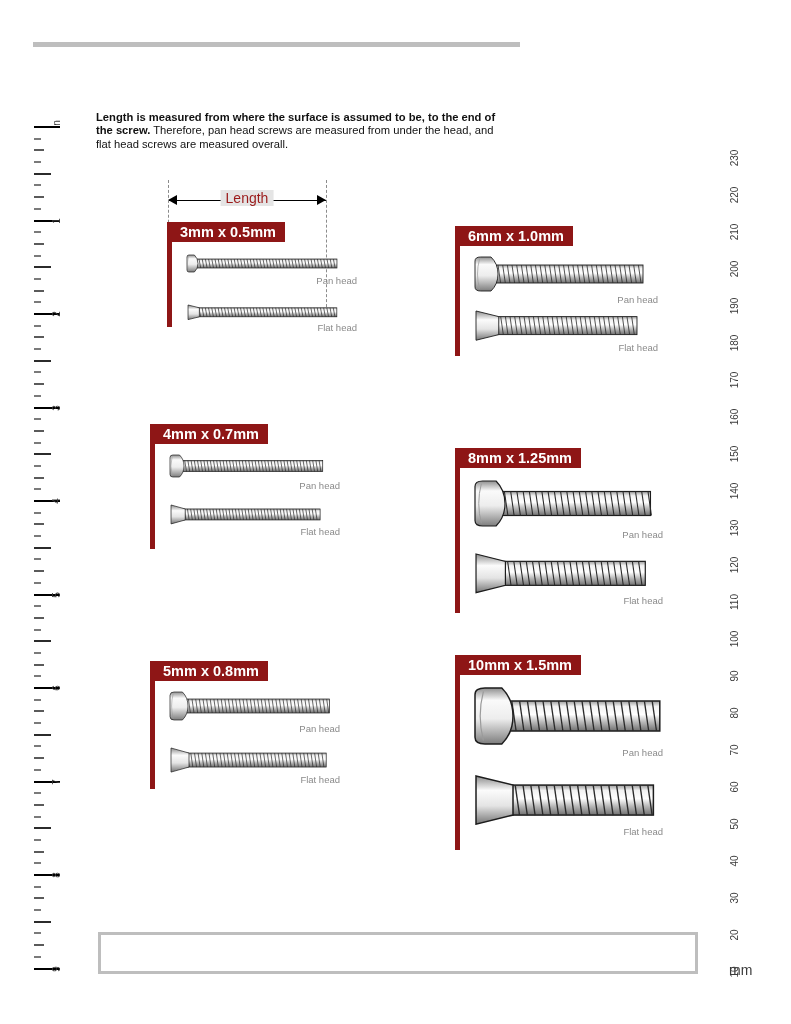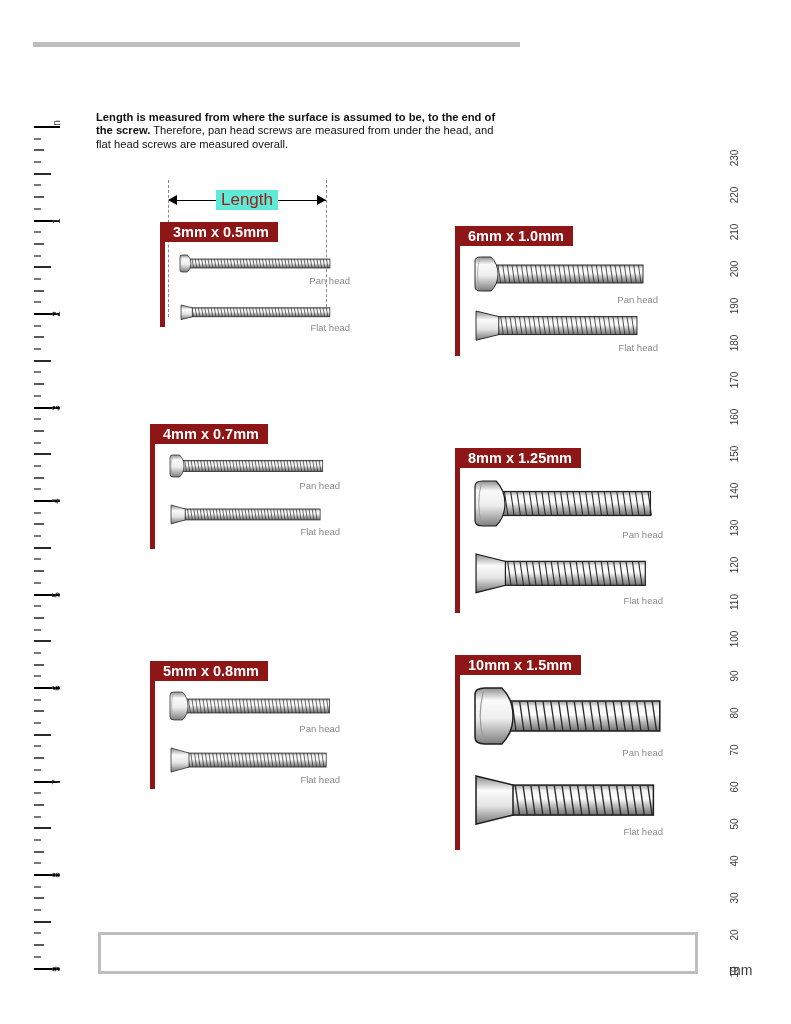--- a/index.html
+++ b/index.html
@@ -170,23 +170,23 @@
     border-top: 5px solid transparent;
     border-bottom: 5px solid transparent;
   }
   .arrow-head.left  { left: 0;  border-right: 9px solid #000; }
   .arrow-head.right { right: 0; border-left: 9px solid #000; }
   .length-text {
     position: absolute;
     left: 50%;
     top: 2px;
     transform: translateX(-50%);
-    background: #5eead4;
+    background: #e5e5e5;
     padding: 0 5px;
-    font-size: 17px;
+    font-size: 14px;
     color: #9B1B1B;
   }
 
   
   .footer-box {
     position: absolute;
     left: 98px;
     top: 932px;
     width: 600px;
     height: 42px;
@@ -327,21 +327,21 @@
 <div class="length-callout">
   <div class="arrow-line"></div>
   <div class="arrow-head left"></div>
   <div class="arrow-head right"></div>
   <div class="length-text">Length</div>
 </div>
 <div class="guide" style="left:168px; top:180px; height:137px;"></div>
 <div class="guide" style="left:326px; top:180px; height:137px;"></div>
 
 <div id="groups-layer">
-    <div class="group" style="left: 160px; top: 222px; width: 202px; height: 145px;">
+    <div class="group" style="left: 167px; top: 222px; width: 202px; height: 145px;">
       <div class="group-bar" style="height: 105px;"></div>
       <div class="size-label">3mm x 0.5mm</div>
       <div class="screw" style="left: 18px; top: 32px;"><svg width="155" height="19" viewBox="0 0 155 19" xmlns="http://www.w3.org/2000/svg">
   <defs>
     <linearGradient id="mg0" x1="0" y1="0" x2="0" y2="1">
       <stop offset="0%" stop-color="#9a9a9a"></stop>
       <stop offset="18%" stop-color="#f2f2f2"></stop>
       <stop offset="45%" stop-color="#ffffff"></stop>
       <stop offset="70%" stop-color="#b9b9b9"></stop>
       <stop offset="100%" stop-color="#6f6f6f"></stop>

